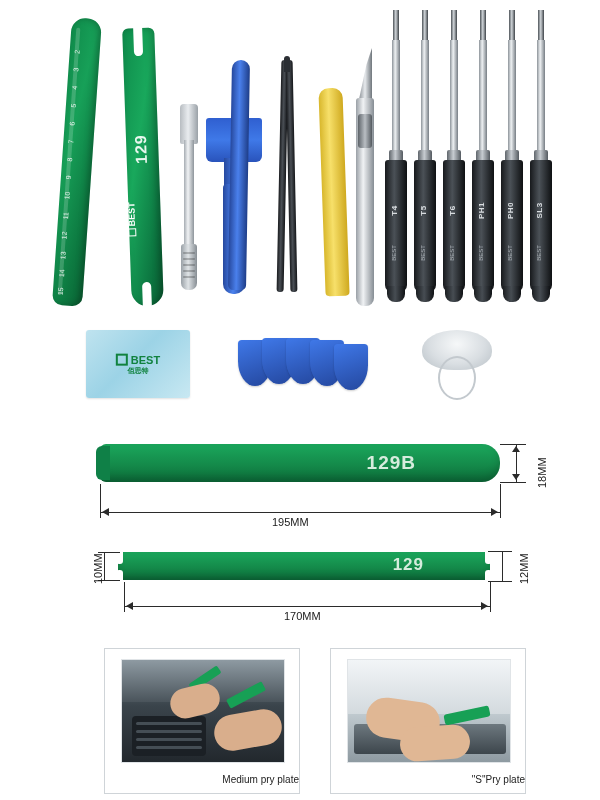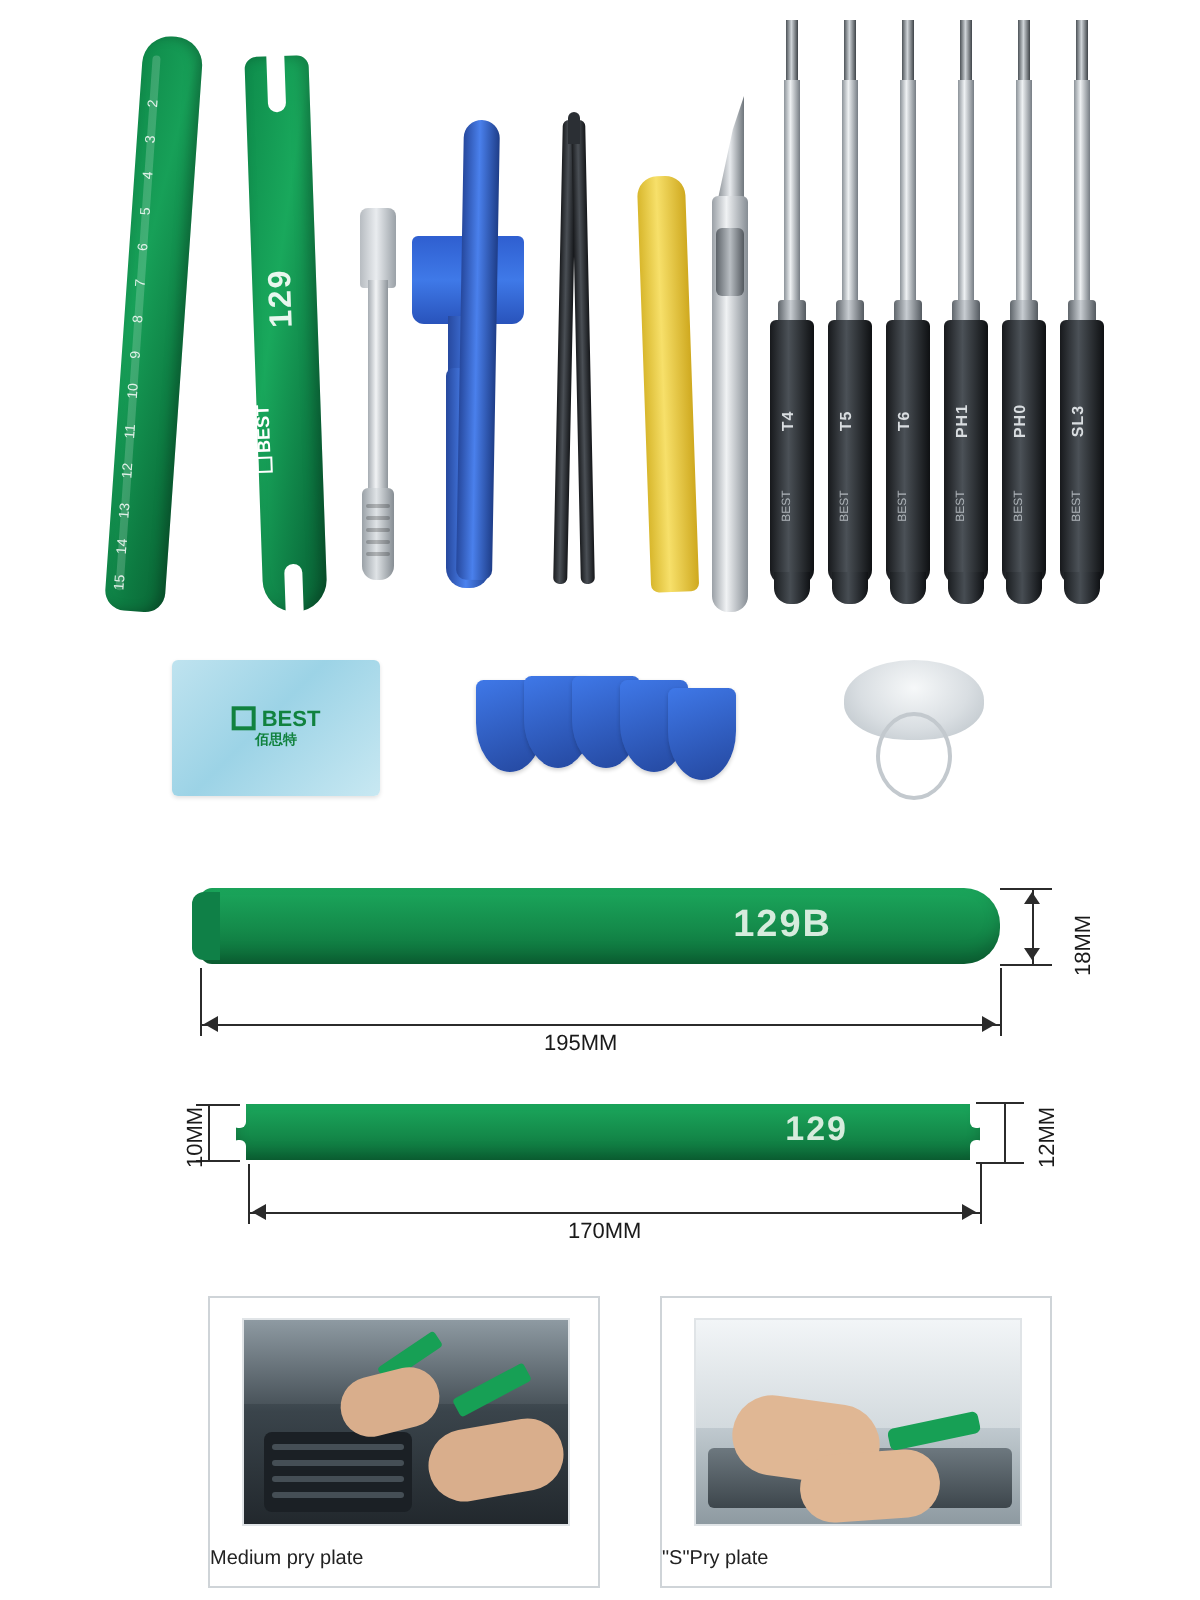--- a/index.html
+++ b/index.html
@@ -420,21 +420,21 @@
     background: #ffffff;
   }
   .panel .photo {
     position: absolute; left: 16px; top: 10px;
     width: 164px; height: 104px;
     border: 1px solid #e0e4e7;
     overflow: hidden;
   }
   .panel .caption {
     position: absolute; left: 0; right: 0; bottom: 8px;
-    text-align: left;
+    text-align: right;
     font-size: 10px;
     color: #222;
   }
   #panel-left { left: 104px; }
   #panel-right { left: 330px; }
 
   
   .ph-dash { position: absolute; inset: 0; background: linear-gradient(180deg,#6f7d86 0%,#3a444b 45%,#22282d 100%); }
   .ph-dash .vent {
     position: absolute; left: 10px; top: 56px;

